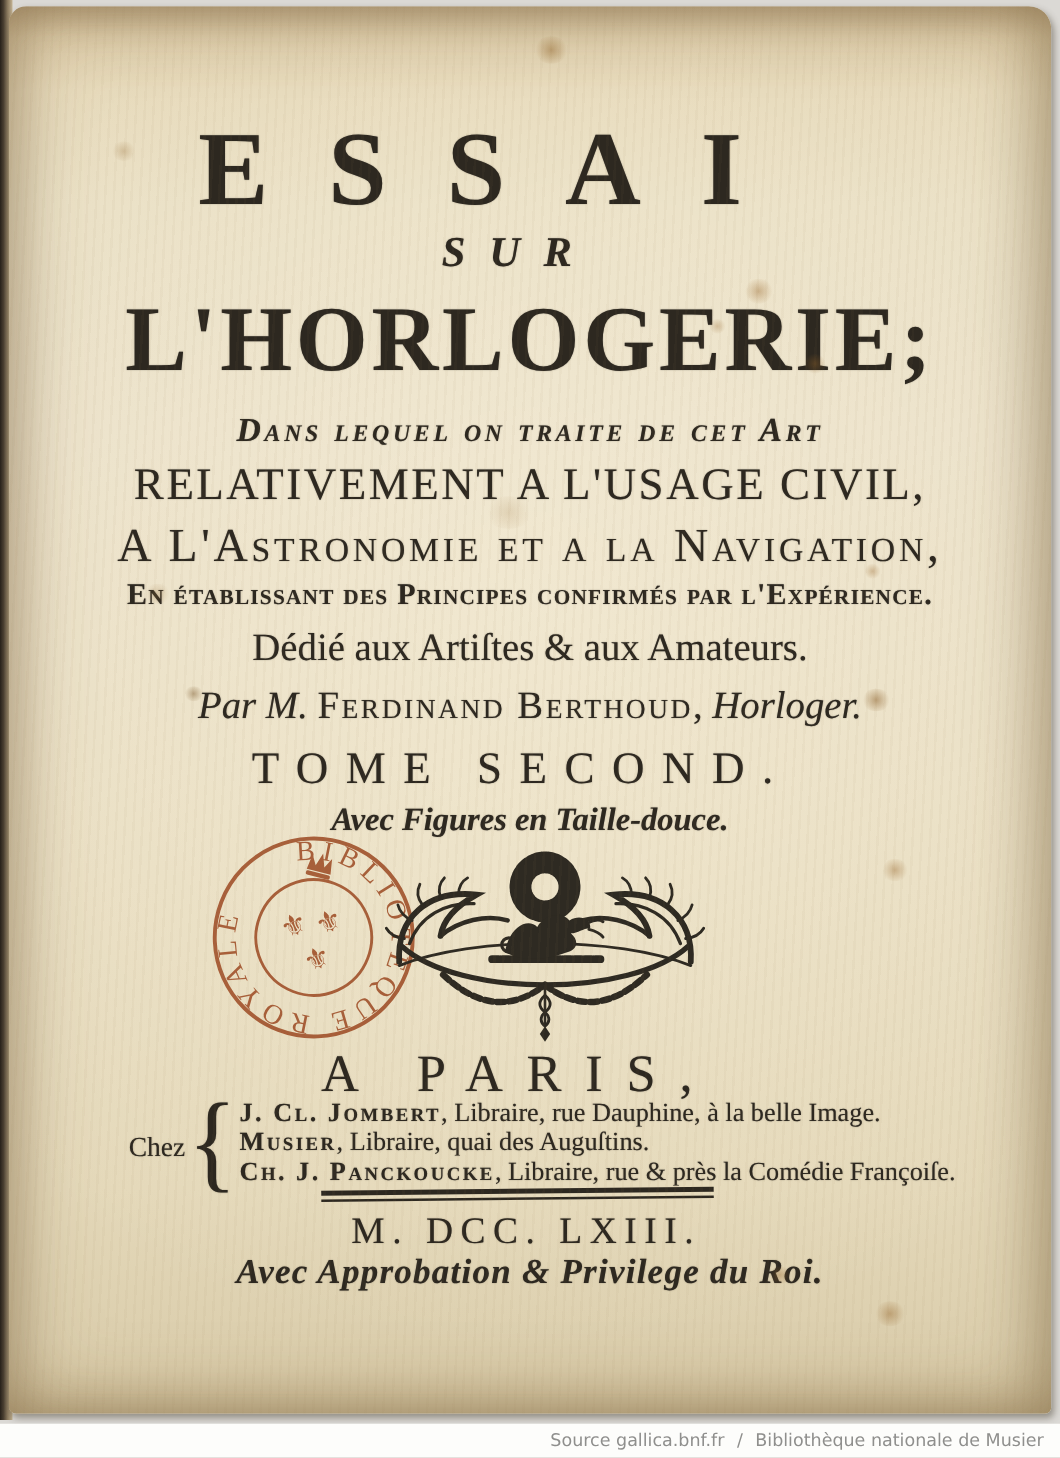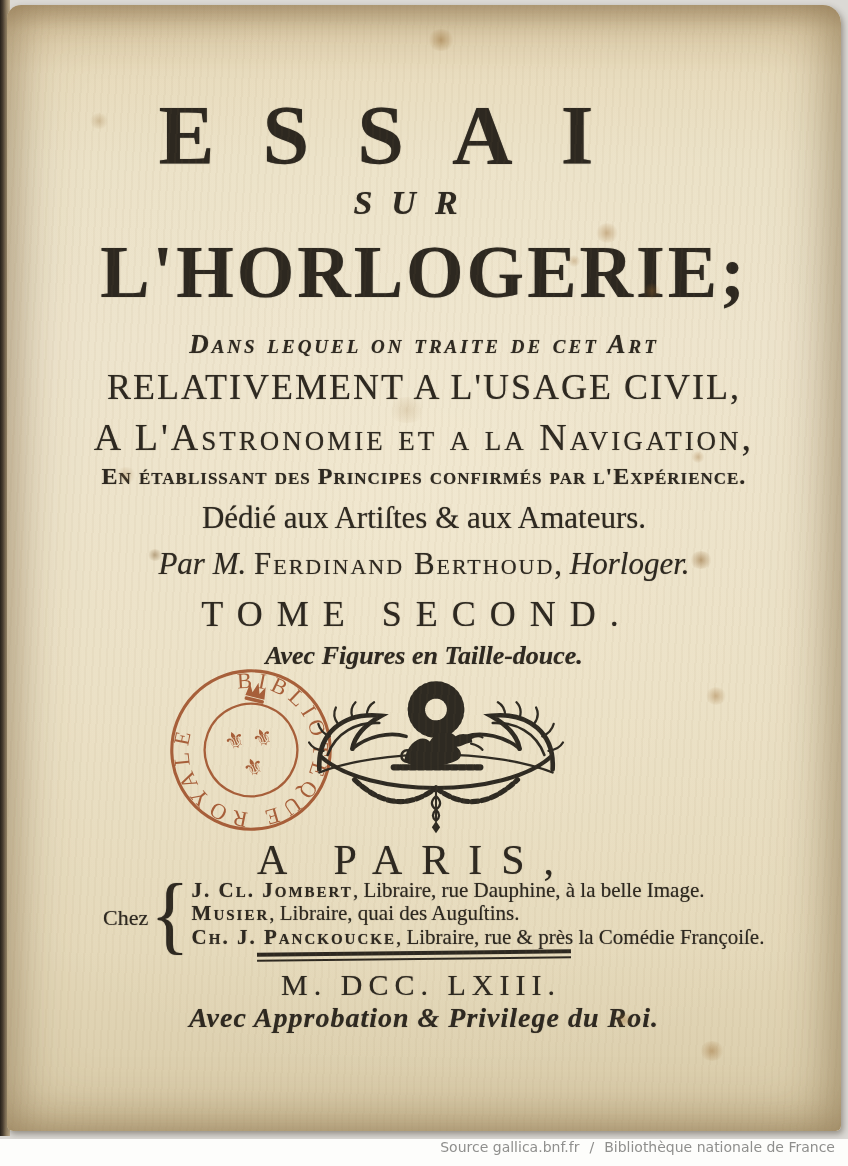--- a/index.html
+++ b/index.html
@@ -77,21 +77,21 @@
 
   
   .stamp { position:absolute; top:656px; left:150px; width:188px; height:178px; transform:rotate(-24deg); opacity:.92; }
   .ornament { position:absolute; top:668px; left:300px; width:258px; height:168px; }
 
   
   .stain { position:absolute; border-radius:50%; pointer-events:none; z-index:3; }
 
   
   .footer-bar { position:absolute; left:0; bottom:0; width:848px; height:27px; background:#fdfdfb;
-    display:flex; justify-content:flex-end; gap:10px; padding-right:13px;
+    display:flex; align-items:center; justify-content:flex-end; gap:10px; padding-right:13px;
     font-family:"DejaVu Sans","Liberation Sans",sans-serif; font-size:14px; color:#8f8f8d; z-index:5; }
 </style>
 </head>
 <body>
 
 <div class="scan-stage">
 
   <div class="binding-edge"></div>
 
   <div class="paper-page">
@@ -205,16 +205,16 @@
     <div class="stain" style="left:608px;top:1008px;width:18px;height:14px;background:radial-gradient(circle,rgba(150,100,40,.38),rgba(150,100,40,0) 70%)"></div>
     <div class="stain" style="left:692px;top:1036px;width:26px;height:20px;background:radial-gradient(circle,rgba(145,95,35,.42),rgba(145,95,35,0) 70%)"></div>
     <div class="stain" style="left:82px;top:108px;width:20px;height:16px;background:radial-gradient(circle,rgba(150,110,55,.3),rgba(150,110,55,0) 70%)"></div>
     <div class="stain" style="left:108px;top:462px;width:22px;height:16px;background:radial-gradient(circle,rgba(150,110,55,.25),rgba(150,110,55,0) 70%)"></div>
     <div class="stain" style="left:380px;top:392px;width:40px;height:26px;background:radial-gradient(circle,rgba(150,110,55,.18),rgba(150,110,55,0) 70%)"></div>
   </div>
 
   <div class="footer-bar">
     <span>Source gallica.bnf.fr</span>
     <span>/</span>
-    <span>Bibliothèque nationale de France</span>
+    <span>Bibliothèque nationale de Musier</span>
   </div>
 
 </div>
 
 </body></html>

